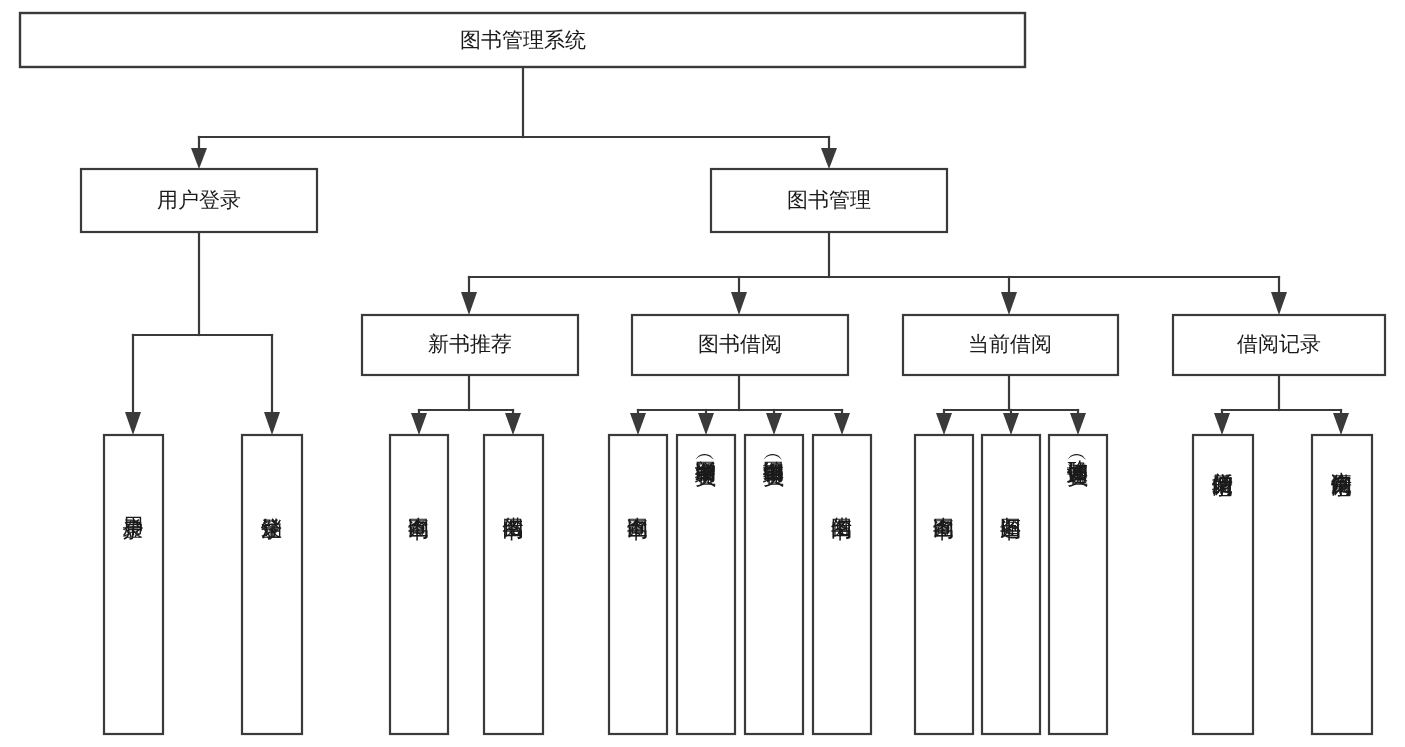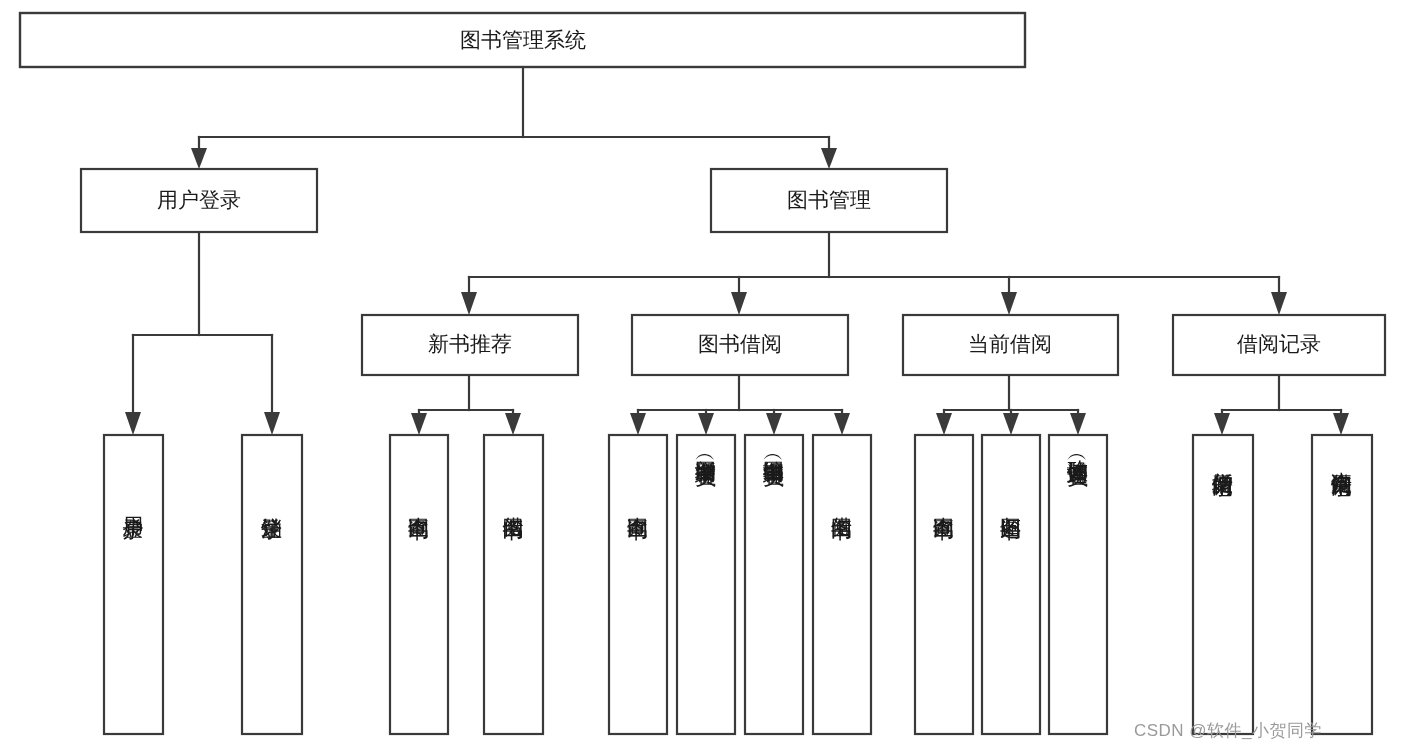--- a/index.html
+++ b/index.html
@@ -242,15 +242,14 @@
     <span class="node-label-v">确认归还（管理员）</span>
   </div>
 
   <div class="leaf-label-wrap" style="left:1193px; top:455px; width:60px; height:279px;">
     <span class="node-label-v">新增借阅记录</span>
   </div>
   <div class="leaf-label-wrap" style="left:1312px; top:455px; width:60px; height:279px;">
     <span class="node-label-v">查询借阅记录</span>
   </div>
 
-  <div class="watermark">CSDN @软件_小贺同学</div>
 
 </div>
 
 </body></html>

